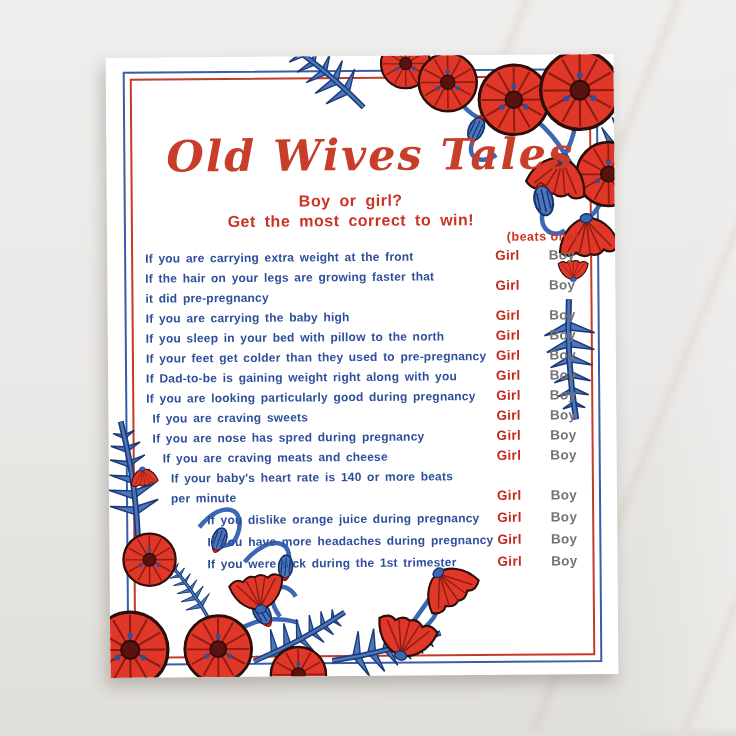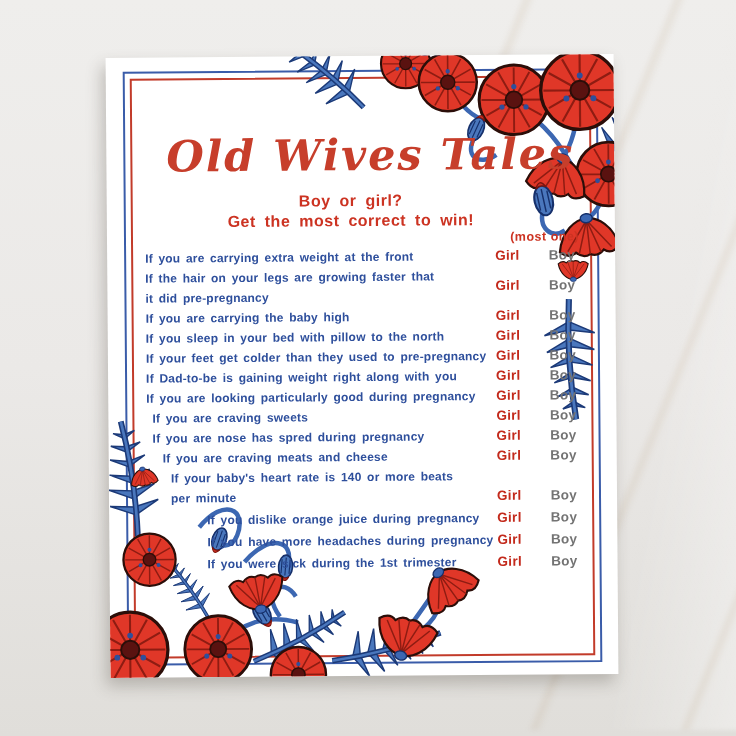--- a/index.html
+++ b/index.html
@@ -142,21 +142,21 @@
     <use href="#poppy-fan" transform="translate(150,547) rotate(170) scale(0.9)"></use>
     <use href="#poppy-round" transform="translate(188,618) scale(0.95)"></use>
     <use href="#poppy-fan" transform="translate(292,594) rotate(195)"></use>
     <use href="#poppy-fan" transform="translate(332,522) rotate(-35) scale(0.95)"></use>
   </svg>
 
   <div class="content">
     <div class="title">Old Wives Tales</div>
     <div class="sub1">Boy or girl?</div>
     <div class="sub2">Get the most correct to win!</div>
-    <div class="hint">(most one)</div>
+    <div class="hint">(beats one)</div>
 
     <div class="rows">
       <div class="qrow">
         <span class="qtext">If you are carrying extra weight at the front</span>
         <span class="answers">
             <span class="girl">Girl</span>
             <span class="boy">Boy</span>
           </span>
       </div>
       <div class="qrow">

